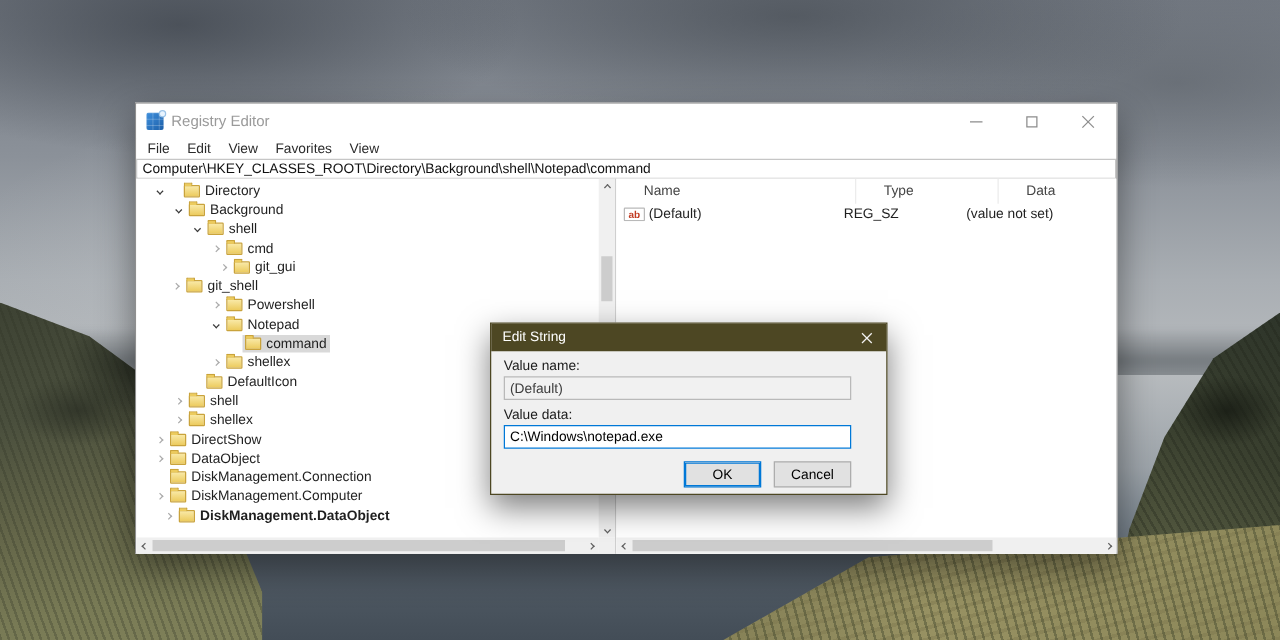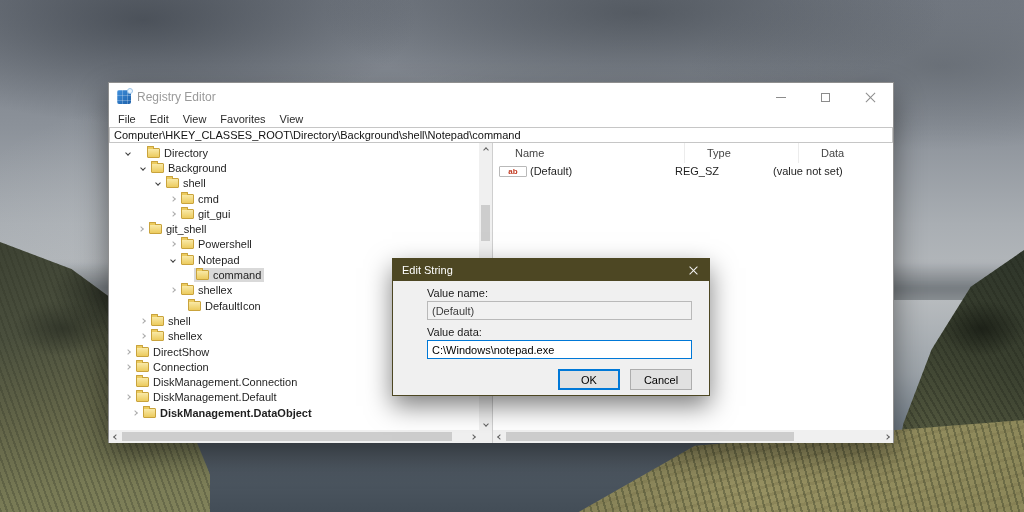--- a/index.html
+++ b/index.html
@@ -106,33 +106,33 @@
 
   
   .list-panel { flex:1; position:relative; background:#fff; }
   .list-header { display:flex; height:20px; align-items:center; color:#454545; }
   .hcell { padding-left:6px; height:100%; display:flex; align-items:center; border-right:1px solid #ececec;margin-left:16px; }
   .col-name { width:176px; flex:none; }
   .col-type { width:98px; flex:none; }
   .col-data { flex:1; border-right:none; }
   .list-row { display:flex; height:16px; align-items:center; }
   .cell { padding-left:6px; overflow:hidden; white-space:nowrap; }
-  .ab-icon { width:28px; height:11px; flex:none; margin-right:3px; border:1px solid #b9b9b9; border-radius:1px;
+  .ab-icon { width:17px; height:11px; flex:none; margin-right:3px; border:1px solid #b9b9b9; border-radius:1px;
     background:#fff; color:#c23b22; font-size:8px; line-height:9px; text-align:center; font-weight:bold; }
   .list-hscroll { position:absolute; left:0; right:0; bottom:0; height:13px; background:#f0f0f0; display:flex; align-items:center; }
 
   
   .dialog { position:absolute; left:392px; top:258px; width:318px; height:138px; z-index:10;
     background:#f0f0f0; border:1px solid #4d4723; box-shadow:0 10px 24px rgba(0,0,0,.5); font-size:11px; }
   .dlg-title { height:22px; background:var(--dlg-titlebar,#4d4723); color:#fff; display:flex; align-items:center; padding-left:9px; }
   .dlg-close { margin-left:auto; width:32px; height:22px; display:flex; align-items:center; justify-content:center; }
   .ic-x-w { width:9px; height:9px; position:relative; }
   .ic-x-w::before,.ic-x-w::after { content:""; position:absolute; left:-1px; top:4px; width:11px; height:1px; background:#f2f2f2; }
   .ic-x-w::before{ transform:rotate(45deg);} .ic-x-w::after{ transform:rotate(-45deg);}
-  .dlg-body { padding:6px 17px 0 10px;margin-left:24px; }
+  .dlg-body { padding:6px 28px 0 10px; }
   .dlg-label { color:#1a1a1a; margin-bottom:2px; }
   .dlg-field { width:100%; height:19px; font:11px "Liberation Sans",sans-serif; padding:0 4px; outline:none; }
   .field-ro { background:#f1f1f1; border:1px solid #b9b9b9; color:#3c3c3c; margin-bottom:6px; }
   .field-focus { background:#fff; border:1px solid var(--accent,#0078d7); color:#000; }
   .dlg-buttons { display:flex; justify-content:flex-end; gap:10px; margin-top:10px; }
   .btn { width:62px; height:21px; font:11px "Liberation Sans",sans-serif; background:#e1e1e1; color:#000; }
   .btn-default { border:1px solid var(--accent,#0078d7); box-shadow:inset 0 0 0 1px var(--accent,#0078d7); }
   .btn-normal { border:1px solid #adadad; }
 </style>
 </head>
@@ -207,21 +207,21 @@
           </div>
           <div class="tree-row" style="padding-left: 57px;">
             <span class="exp">
               <span class="chev right lite"></span>
             </span>
             <span class="node">
               <span class="folder"></span>
               <span class="tree-label">cmd</span>
             </span>
           </div>
-          <div class="tree-row" style="padding-left: 57px;">
+          <div class="tree-row" style="padding-left: 23px; margin-left: 40px;">
             <span class="exp">
               <span class="chev right lite"></span>
             </span>
             <span class="node">
               <span class="folder"></span>
               <span class="tree-label">git_gui</span>
             </span>
           </div>
           <div class="tree-row" style="padding-left: 25px;">
             <span class="exp">
@@ -259,21 +259,21 @@
           </div>
           <div class="tree-row" style="padding-left: 57px;">
             <span class="exp">
               <span class="chev right lite"></span>
             </span>
             <span class="node">
               <span class="folder"></span>
               <span class="tree-label">shellex</span>
             </span>
           </div>
-          <div class="tree-row" style="padding-left: 41px; margin-left: 23px;">
+          <div class="tree-row" style="padding-left: 41px;">
             <span class="exp"></span>
             <span class="node">
               <span class="folder"></span>
               <span class="tree-label">DefaultIcon</span>
             </span>
           </div>
           <div class="tree-row" style="padding-left: 27px;">
             <span class="exp">
               <span class="chev right lite"></span>
             </span>
@@ -299,37 +299,37 @@
               <span class="folder"></span>
               <span class="tree-label">DirectShow</span>
             </span>
           </div>
           <div class="tree-row" style="padding-left: 12px;">
             <span class="exp">
               <span class="chev right lite"></span>
             </span>
             <span class="node">
               <span class="folder"></span>
-              <span class="tree-label">Connection</span>
+              <span class="tree-label">DataObject</span>
             </span>
           </div>
           <div class="tree-row" style="padding-left: 12px;">
             <span class="exp"></span>
             <span class="node">
               <span class="folder"></span>
               <span class="tree-label">DiskManagement.Connection</span>
             </span>
           </div>
           <div class="tree-row" style="padding-left: 12px;">
             <span class="exp">
               <span class="chev right lite"></span>
             </span>
             <span class="node">
               <span class="folder"></span>
-              <span class="tree-label">DiskManagement.Default</span>
+              <span class="tree-label">DiskManagement.Computer</span>
             </span>
           </div>
           <div class="tree-row" style="padding-left: 19px; font-weight: bold;">
             <span class="exp">
               <span class="chev right lite"></span>
             </span>
             <span class="node">
               <span class="folder"></span>
               <span class="tree-label">DiskManagement.DataObject</span>
             </span>

